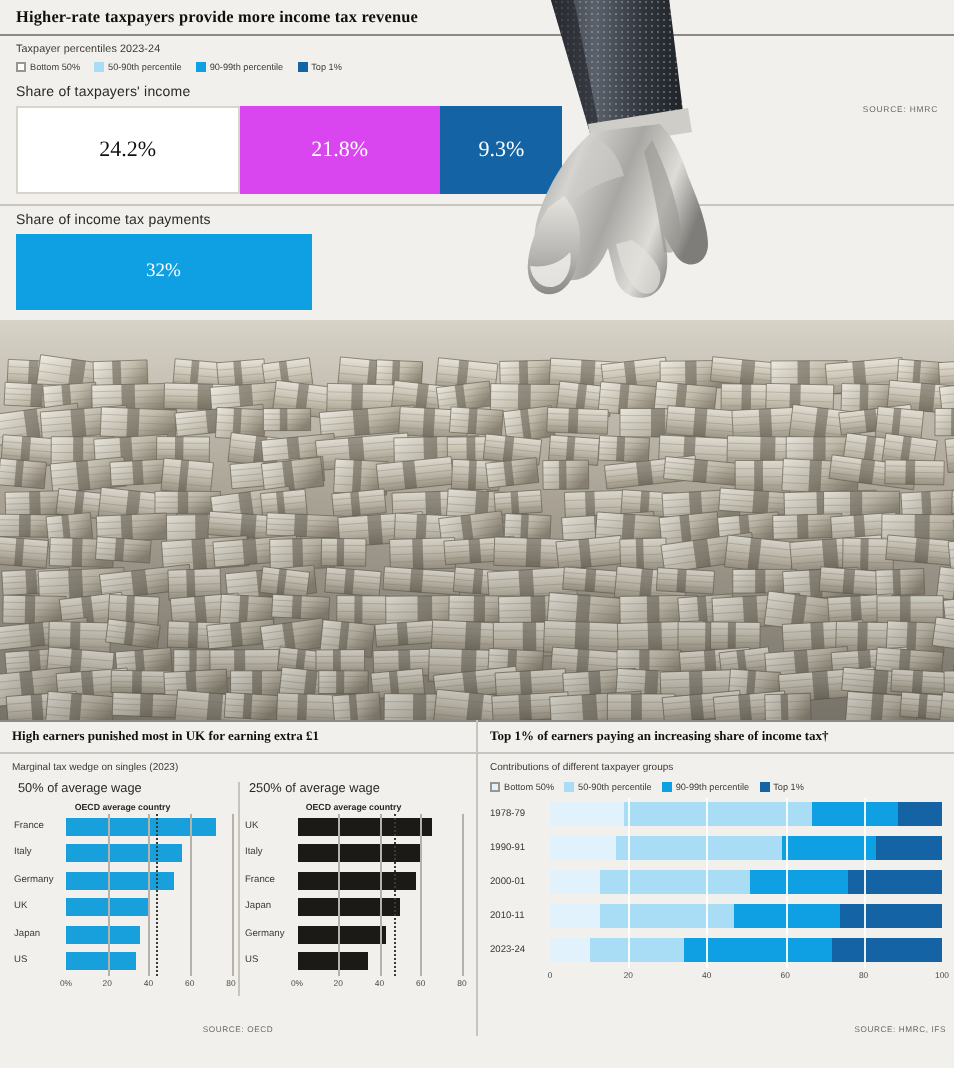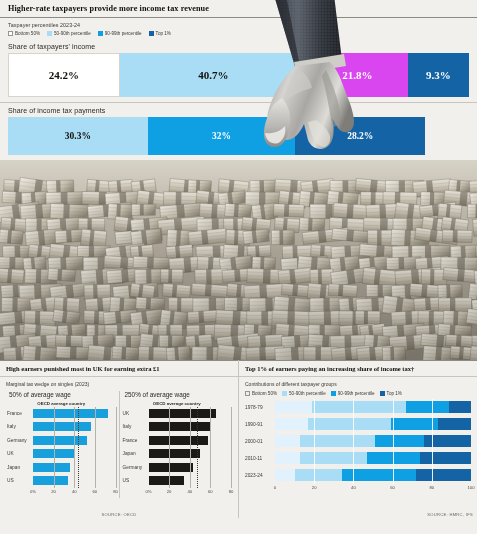--- a/index.html
+++ b/index.html
@@ -39,21 +39,21 @@
     font-size: 7px; color: #2a2823; padding: 4px 8px 3px 8px;
     letter-spacing: 0.1px;
   }
 
   .stack-wrap { padding: 0 8px 5px 8px; position: relative; z-index: 1; }
   .stack-bar { display: flex; width: 100%; height: 44px; }
   .stack-bar.short { height: 38px; }
   .seg {
     display: flex; align-items: center; justify-content: center;
     font-family: "Liberation Serif", serif;
-    font-weight: bold;
+    font-weight: normal;
     font-size: 11px;
     overflow: hidden;
   }
   .stack-bar.short .seg { font-size: 9.5px; }
 
   .source-tag {
     position: absolute; right: 8px; font-size: 4.2px;
     color: #6b6860; letter-spacing: 0.4px;
   }
   .source-top { top: 52px; }
@@ -166,35 +166,32 @@
       </span>
     </div>
   </div>
 
   <div class="sub-caption">Share of taxpayers' income</div>
   <div class="source-tag source-top">SOURCE: HMRC</div>
 
   <div class="stack-wrap">
     <div class="stack-bar" id="stack1">
         <div class="seg" style="width: 24.2%; background: rgb(255, 255, 255); color: rgb(18, 16, 12); border: 1px solid rgb(216, 212, 203);">24.2%</div>
-        <div class="seg" style="width: 40.7%; background: rgb(169, 220, 245); color: rgb(18, 16, 12);">40.7%</div>
         <div class="seg" style="width: 21.8%; background: #d946ef; color: rgb(255, 255, 255);">21.8%</div>
         <div class="seg" style="width: 13.3%; background: rgb(20, 100, 165); color: rgb(255, 255, 255);">9.3%</div>
       </div>
   </div>
 
   <div class="rule"></div>
 
   <div class="sub-caption">Share of income tax payments</div>
 
   <div class="stack-wrap">
     <div class="stack-bar short" id="stack2">
-        <div class="seg" style="width: 30.3%; background: rgb(169, 220, 245); color: rgb(18, 16, 12);">30.3%</div>
         <div class="seg" style="width: 32%; background: rgb(15, 160, 228); color: rgb(255, 255, 255);">32%</div>
-        <div class="seg" style="width: 28.2%; background: rgb(20, 100, 165); color: rgb(255, 255, 255);">28.2%</div>
       </div>
   </div>
 </div>
 
 <svg class="arm-overlay" viewBox="0 0 122 175" preserveAspectRatio="none">
   <defs>
     <linearGradient id="sleeve" x1="0" y1="0" x2="1" y2="0">
       <stop offset="0%" stop-color="#3a3f46"></stop>
       <stop offset="35%" stop-color="#5b616a"></stop>
       <stop offset="70%" stop-color="#30353c"></stop>

